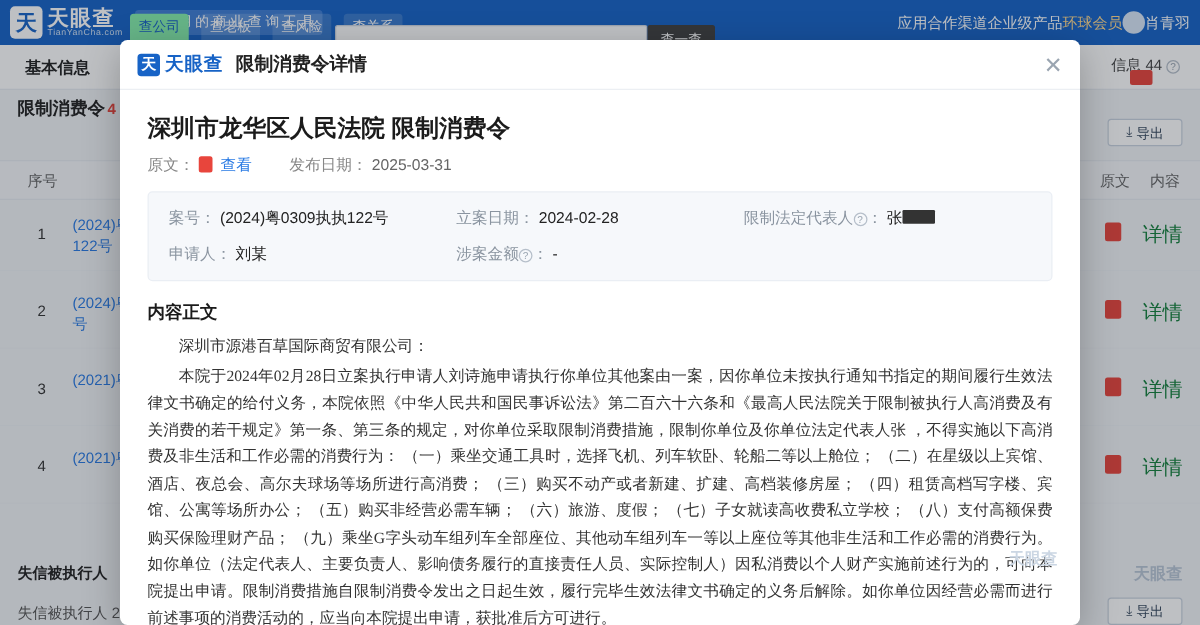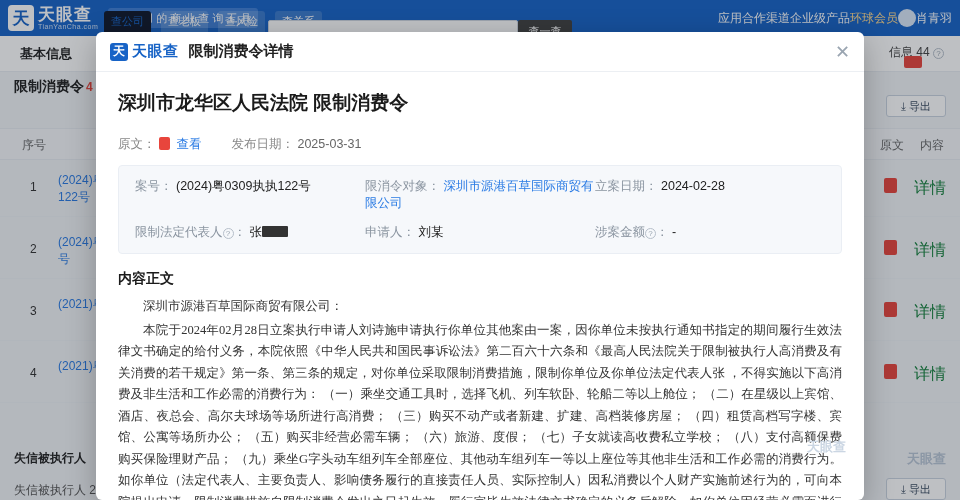--- a/index.html
+++ b/index.html
@@ -38,21 +38,21 @@
   .top-menu { display: flex; align-items: center; color: #fff; font-size: 12px; padding-right: 8px; }
   .top-menu .it { display: flex; align-items: center; gap: 3px; white-space: nowrap; }
   .vip { color: #ffd98e; }
   .avatar-sm { width: 18px; height: 18px; border-radius: 50%; background: #d9e6f7; }
 
   .subbar {
     position: absolute; top: 0; left: 104px; width: 420px; height: 36px;
     display: flex; align-items: center; gap: 10px;
   }
   .tabchip {
-    background: #0f172a; color: #1763c6; font-size: 11px;
+    background: #86efac; color: #1763c6; font-size: 11px;
     border-radius: 3px 3px 0 0; padding: 3px 7px; margin-top: 6px;
   }
   .tabchip.alt { background: rgba(255,255,255,.15); color: #fff; }
   .searchbox {
     position: absolute; top: 20px; left: 268px; width: 250px; height: 22px;
     background: #fff; border: 1px solid #d0d7e2; border-radius: 2px;
     font-size: 11px; color: #555; padding: 13px 6px; overflow: hidden; white-space: nowrap;
   }
   .search-btn {
     position: absolute; top: 20px; left: 518px; width: 54px; height: 22px;
@@ -113,21 +113,21 @@
   .m-logo { display: flex; align-items: center; gap: 4px; }
   .m-logo-mark {
     width: 18px; height: 18px; border-radius: 3px; background: #1763c6; color: #fff;
     font-size: 12px; font-weight: bold; display: flex; align-items: center; justify-content: center;
   }
   .m-logo-text { color: #1763c6; font-size: 15px; font-weight: bold; letter-spacing: .5px; }
   .m-title { font-size: 15px; color: #222; font-weight: bold; font-family: Liberation Serif, serif; }
   .m-close { margin-left: auto; font-size: 18px; color: #9aa5b1; cursor: pointer; line-height: 1; }
 
   .modal-body { padding: 14px 22px 0 22px; height: 428px; overflow: hidden; }
-  .doc-title { font-size: 19px; font-weight: bold; color: #1b1b1b; margin: 4px 0 20px; }
+  .doc-title { font-size: 19px; font-weight: bold; color: #1b1b1b; margin: 4px 0 8px; }
   .meta-row { display: flex; align-items: center; gap: 30px; font-size: 12.5px; color: #666; margin-bottom: 12px; }
   .meta-row .lbl { color: #888; }
   .view-link { color: #2a7be4; }
   .pdf-mini { display: inline-block; width: 11px; height: 13px; background: #e8453c; border-radius: 2px; vertical-align: -2px; margin-right: 3px; }
 
   .info-card {
     background: #f6f8fb; border: 1px solid #eaeef4; border-radius: 4px;
     padding: 12px 16px; display: grid; grid-template-columns: 1fr 1fr 1fr; row-gap: 12px;
     font-size: 12.5px; color: #333;
   }
@@ -273,24 +273,20 @@
           <span>2025-03-31</span>
         </span>
       </div>
 
       <div class="info-card">
         <div>
           <span class="k">案号：</span>
           <span class="v">(2024)粤0309执执122号</span>
         </div>
         <div>
-          <span class="k">限消令对象：</span>
-          <span class="blue">深圳市源港百草国际商贸有限公司</span>
-        </div>
-        <div>
           <span class="k">立案日期：</span>
           <span class="v">2024-02-28</span>
         </div>
 
         <div>
           <span class="k">限制法定代表人</span><span class="qm">?</span><span class="k">：</span>
           <span class="v">张</span><span class="mask"></span>
         </div>
         <div>
           <span class="k">申请人：</span>

